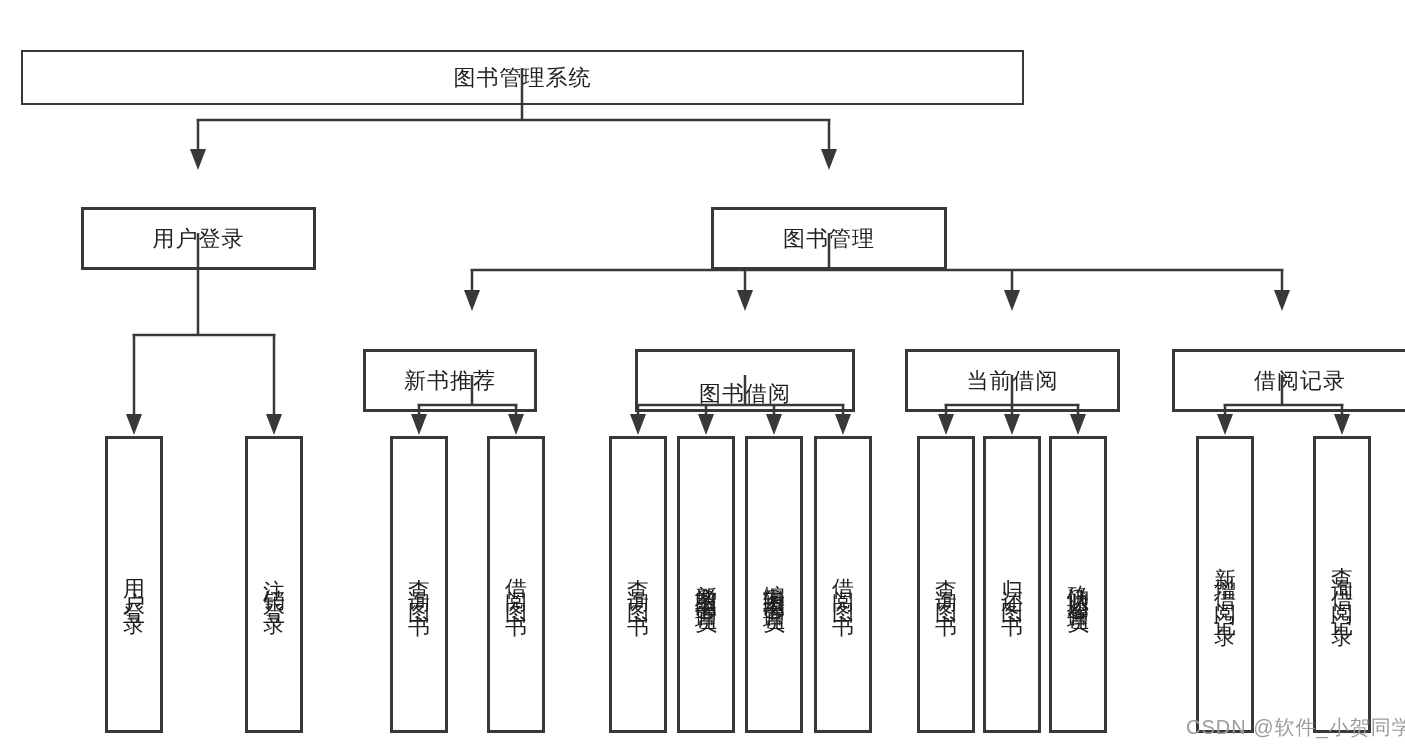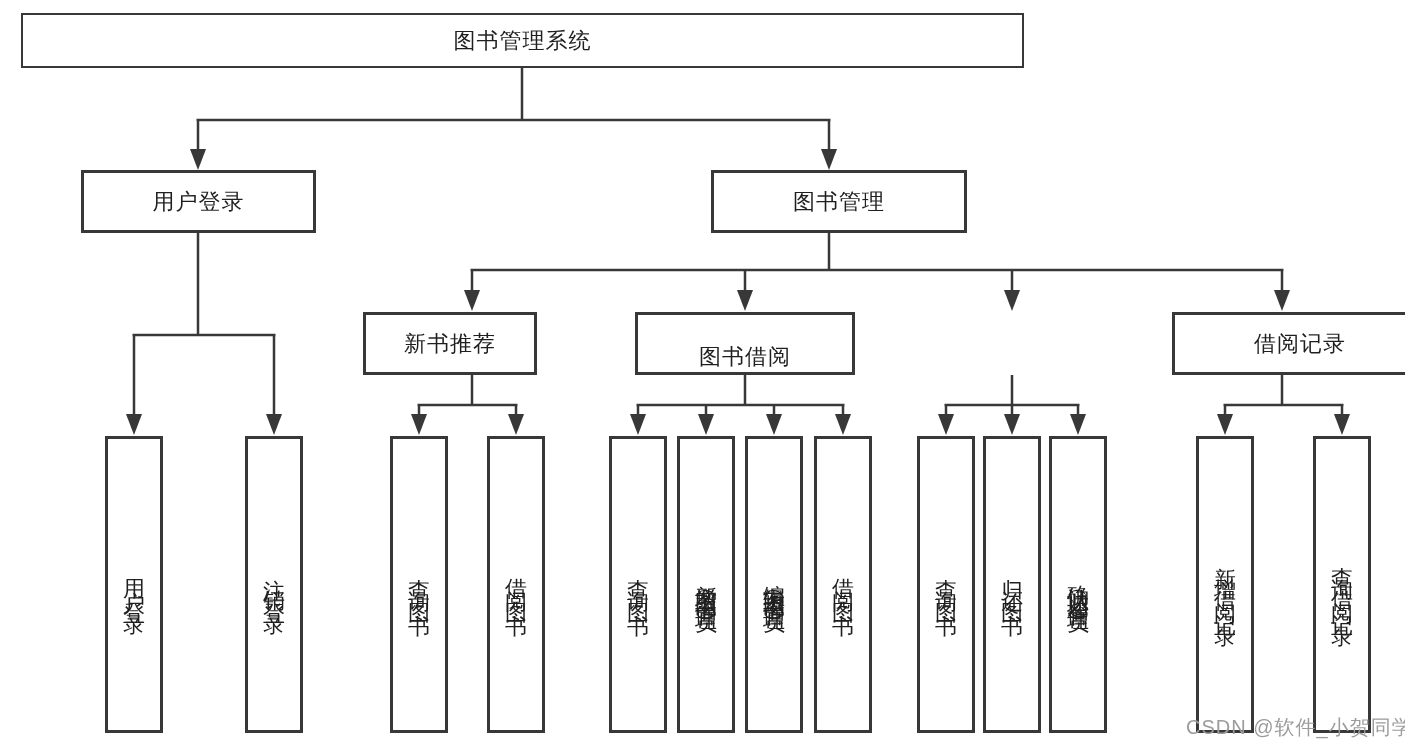--- a/index.html
+++ b/index.html
@@ -17,25 +17,26 @@
     background: #ffffff;
     border: 3px solid #383838;
     display: flex;
     align-items: center;
     justify-content: center;
     color: #1f1f1f;
     font-size: 22px;
     letter-spacing: 1px;
     white-space: nowrap;
     z-index: 2;
+    margin-top: 37px;
   }
   .node--root { left: 21px; top: 13px; width: 1003px; height: 55px; border-width: 2px; }
   .node--l2, .node--l3 { height: 63px; }
   #n-user-login   { left: 81px;   top: 170px; width: 235px; }
-  #n-book-mgmt    { left: 711px;  top: 170px; width: 256px; }
+  #n-book-mgmt    { left: 711px;  top: 170px; width: 236px; }
   #n-new-books    { left: 363px;  top: 312px; width: 174px; }
   #n-book-borrow  { left: 635px;  top: 312px; width: 220px; align-items: flex-end; }
   #n-current      { left: 905px;  top: 312px; width: 215px; }
   #n-records      { left: 1172px; top: 312px; width: 256px; }
   .leaf {
     position: absolute;
     box-sizing: border-box;
     top: 436px;
     width: 58px;
     height: 297px;
@@ -95,20 +96,23 @@
   </div>
   <div class="node node--l2" id="n-book-mgmt">
     <span>图书管理</span>
   </div>
 
   <div class="node node--l3" id="n-new-books">
     <span>新书推荐</span>
   </div>
   <div class="node node--l3" id="n-book-borrow">
     <span>图书借阅</span>
+  </div>
+  <div class="node node--l3" id="n-current">
+    <span>当前借阅</span>
   </div>
   <div class="node node--l3" id="n-records">
     <span>借阅记录</span>
   </div>
 
   <div class="leaf" id="lf-1">
     <span class="vtext">用户登录</span>
   </div>
   <div class="leaf" id="lf-2">
     <span class="vtext">注销登录</span>

